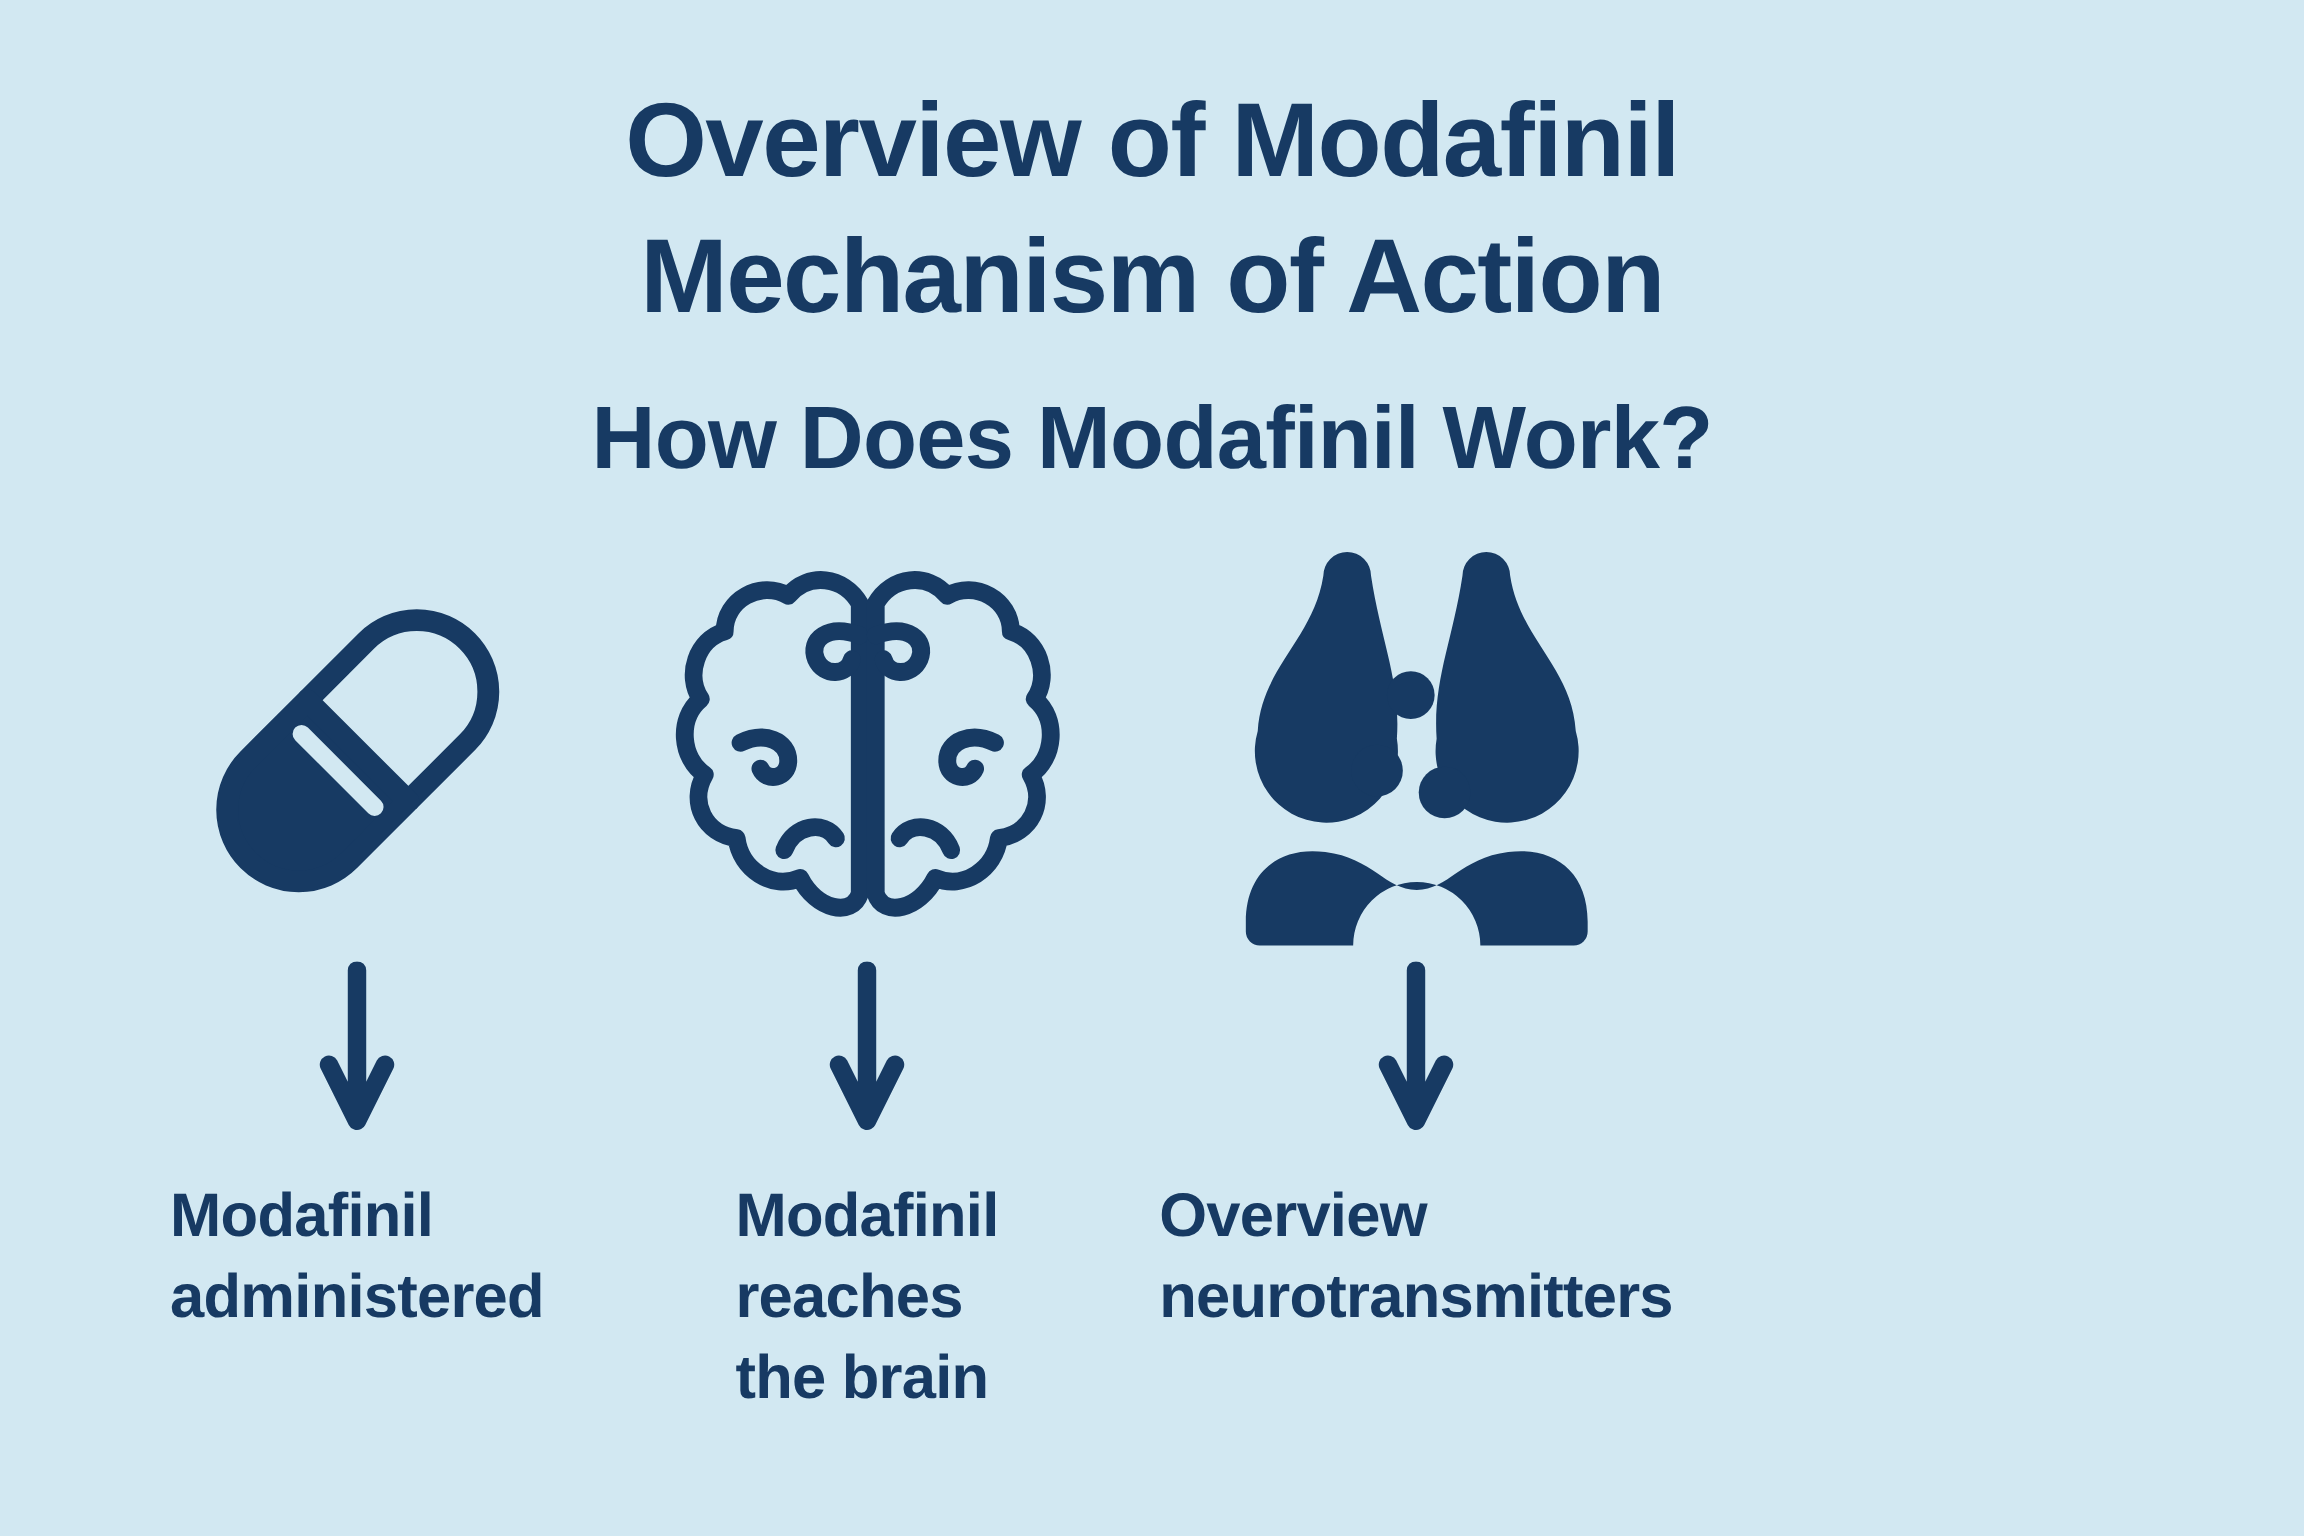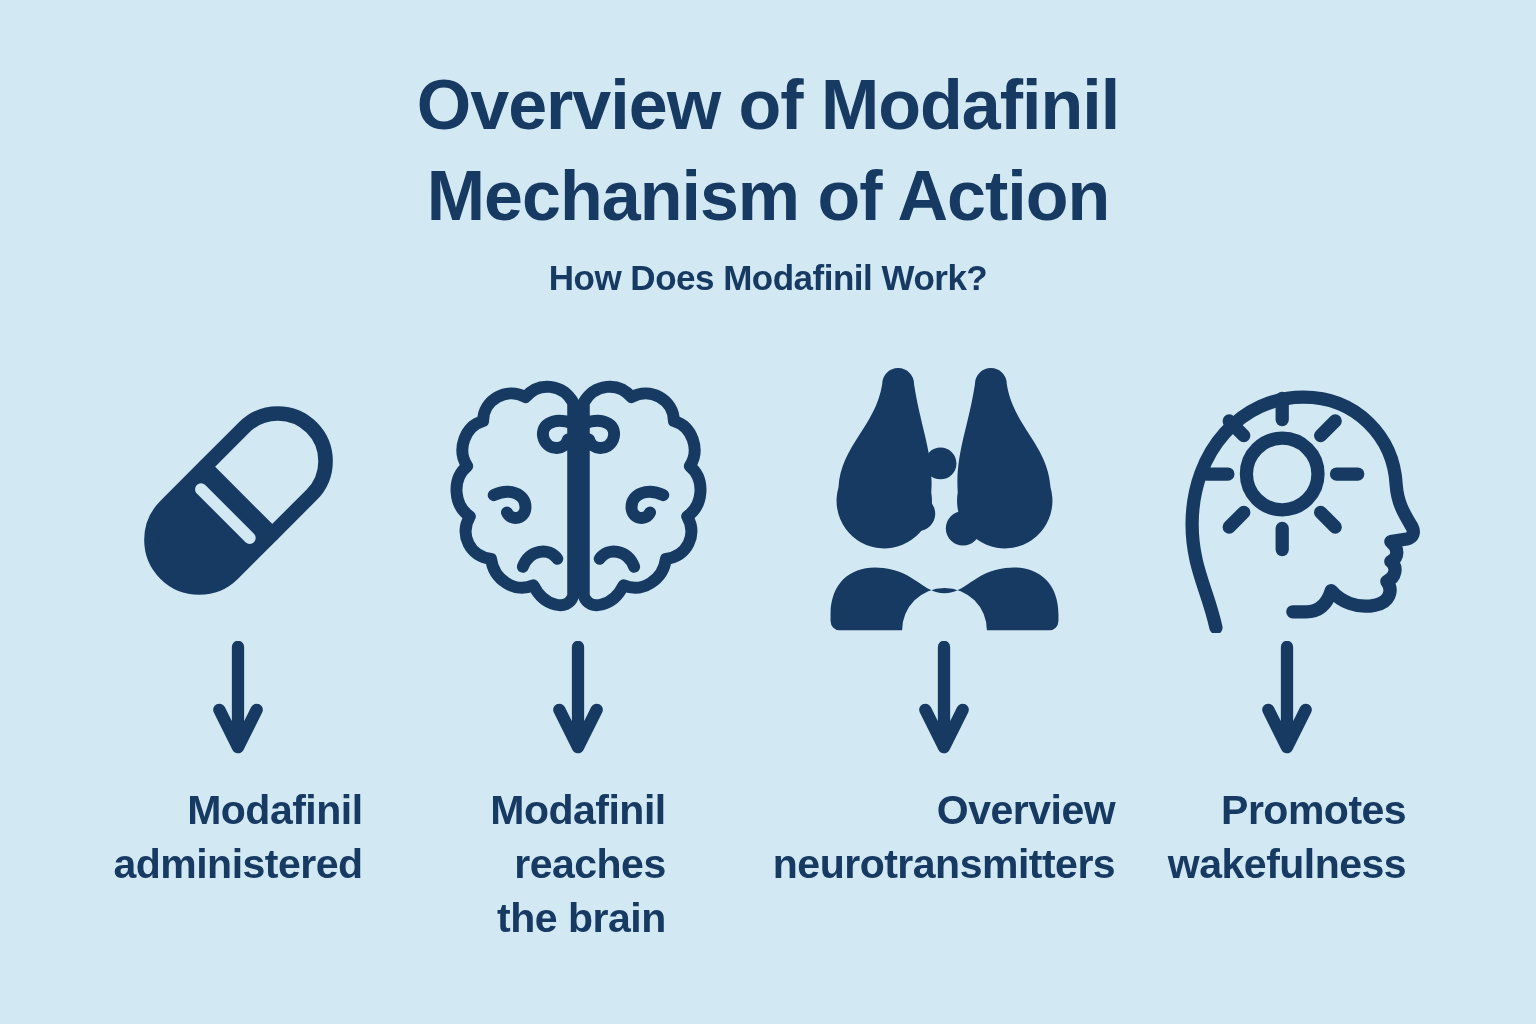--- a/index.html
+++ b/index.html
@@ -6,42 +6,42 @@
   html,body{margin:0;padding:0;}
   body{
     width:1536px;height:1024px;
     background:var(--bg);
     color:var(--ink);
     font-family:"Liberation Sans", sans-serif;
     position:relative;
     overflow:hidden;
   }
   .title{
-    margin-top:60px;
+    margin-top:48px;
     text-align:center;
     font-size:70px;
     font-weight:800;
     letter-spacing:-1px;
     line-height:1.3;
     white-space:pre-line;
   }
   .subtitle{
-    margin-top:16px;
+    margin-top:28px;
     text-align:center;
-    font-size:35px;
+    font-size:59px;
     font-weight:700;
     letter-spacing:-0.5px;
   }
   .step{
     position:absolute;
     top:368px;
     display:flex;
     flex-direction:column;
     align-items:center;
-    text-align:right;
+    text-align:left;
   }
   .icon{ height:265px; width:auto; display:block; }
   .arrow{ height:116px; width:60px; margin-top:8px; display:block; }
   .step-label{
     margin-top:26px;
     font-size:41px;
     font-weight:700;
     line-height:1.32;
     white-space:pre-line;
     letter-spacing:-0.5px;
@@ -107,35 +107,14 @@
         <path d="M14,186 C14,160 32,148 54,151 C78,154 84,170 100,170 C116,170 122,154 146,151 C168,148 186,160 186,186 L186,191 A7,7 0 0 1 179,198 L132,198 A32,32 0 0 0 68,198 L21,198 A7,7 0 0 1 14,191 Z"></path>
       </g>
     </svg>
     <svg class="arrow" viewBox="0 0 60 118" aria-hidden="true">
       <path d="M30,6 L30,92 M11,70 L30,108 L49,70" fill="none" stroke="currentColor" stroke-width="12.5" stroke-linecap="round" stroke-linejoin="round"></path>
     </svg>
     <div class="step-label">Overview
 neurotransmitters</div>
   </div>
 
-  <div class="step" style="left:1087px;width:400px;">
-    <svg class="icon" viewBox="0 0 200 200" aria-hidden="true">
-      <g fill="none" stroke="currentColor" stroke-width="10" stroke-linecap="round" stroke-linejoin="round">
-        <path d="M46,196 C40,168 28,150 28,118 C28,62 66,22 112,22 C152,22 180,52 182,88 C183,102 188,110 194,120 C196,124 195,128 190,129 L178,131 C184,136 184,143 178,146 C183,150 182,158 175,161 C180,168 177,177 166,179 C152,182 140,176 133,168 C130,178 124,184 114,184 L104,184"></path>
-        <circle cx="96" cy="80" r="27"></circle>
-        <line x1="137" y1="80" x2="153" y2="80"></line>
-        <line x1="125" y1="109" x2="136" y2="120"></line>
-        <line x1="96" y1="121" x2="96" y2="137"></line>
-        <line x1="67" y1="109" x2="56" y2="120"></line>
-        <line x1="55" y1="80" x2="39" y2="80"></line>
-        <line x1="67" y1="51" x2="56" y2="40"></line>
-        <line x1="96" y1="39" x2="96" y2="23"></line>
-        <line x1="125" y1="51" x2="136" y2="40"></line>
-      </g>
-    </svg>
-    <svg class="arrow" viewBox="0 0 60 118" aria-hidden="true">
-      <path d="M30,6 L30,92 M11,70 L30,108 L49,70" fill="none" stroke="currentColor" stroke-width="12.5" stroke-linecap="round" stroke-linejoin="round"></path>
-    </svg>
-    <div class="step-label">Promotes
-wakefulness</div>
-  </div>
 
 </div>
 
 </body></html>

